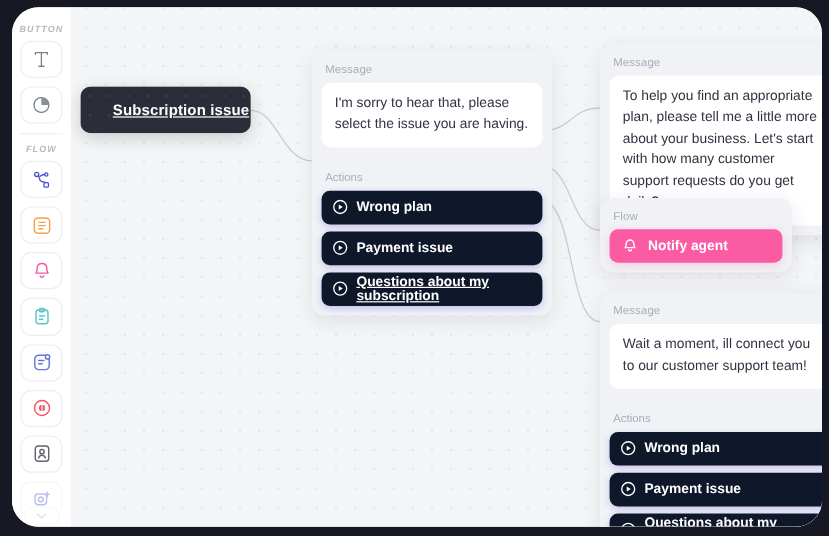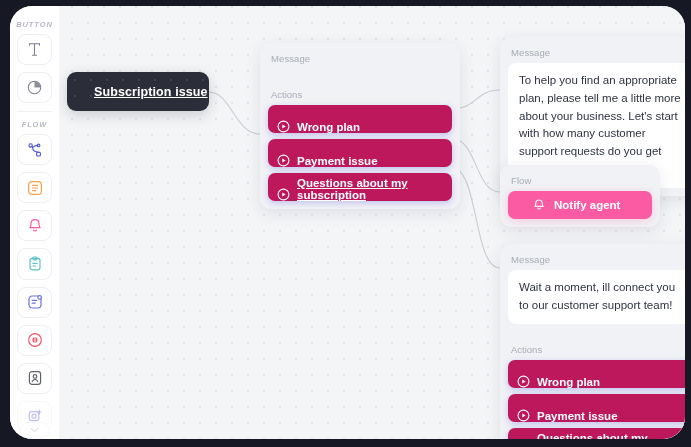--- a/index.html
+++ b/index.html
@@ -81,31 +81,31 @@
   .card-label{
     font-size:9.5px;color:#a8acb6;padding:2px 3px 5px 3px;letter-spacing:.1px;
   }
   .msg-box{
     background:#ffffff;border-radius:8px;padding:9px 11px;
     font-size:11.5px;line-height:1.55;color:#2e3340;
   }
   .sec-label{font-size:9.5px;color:#a8acb6;padding:20px 3px 5px 3px;}
 
   .act{
-    background:#be185d;border-radius:7px;height:28px;
-    display:flex;align-items:flex-end;padding:0 9px;margin-bottom:6px;
+    background:#0f172a;border-radius:7px;height:28px;
+    display:flex;align-items:center;padding:0 9px;margin-bottom:6px;
     color:#fff;font-size:11.5px;font-weight:700;
     box-shadow:0 2px 6px rgba(51,51,224,.25);
   }
   .act:last-child{margin-bottom:0;text-decoration:underline;}
   .act .ic{margin-right:7px;display:flex;}
 
   .flow-btn{
     background:#fa5ba3;border-radius:7px;height:28px;
-    display:flex;align-items:center;padding:0 24px;
+    display:flex;align-items:center;padding:0 10px;
     color:#fff;font-size:11.5px;font-weight:700;
     box-shadow:0 2px 8px rgba(250,91,163,.25);
   }
   .flow-btn .ic{margin-right:8px;display:flex;}
 
   
   #node-message-1{left:201px;top:37px;width:200px;}
   #node-message-2{left:441px;top:31px;width:205px;}
   #node-flow{left:441px;top:159px;width:160px;}
   #node-message-3{left:441px;top:238px;width:205px;}
@@ -240,20 +240,21 @@
         <path d="M392 161 C 420 161, 414 262, 441 262" stroke="#c9ccd3" stroke-width="1.1" fill="none"></path>
       </svg>
 
       <div class="node start-node">
 
         <span class="st-title">Subscription issue</span>
       </div>
 
       <div class="node card" id="node-message-1">
         <div class="card-label">Message</div>
+        <div class="msg-box">I'm sorry to hear that, please select the issue you are having.</div>
         <div class="sec-label">Actions</div>
 
         <div class="act">
           <span class="ic">
             <svg width="13" height="13" viewBox="0 0 13 13" fill="none">
               <circle cx="6.5" cy="6.5" r="5.4" stroke="#ffffff" stroke-width="1.1"></circle>
               <path d="M5.3 4.4 8.6 6.5 5.3 8.6z" fill="#ffffff"></path>
             </svg>
           </span>
           <span>Wrong plan</span>

